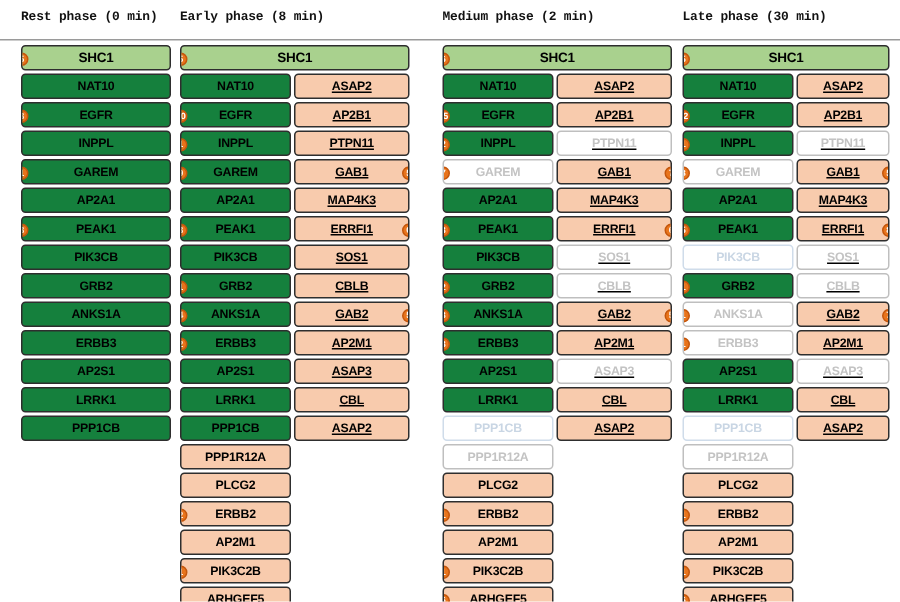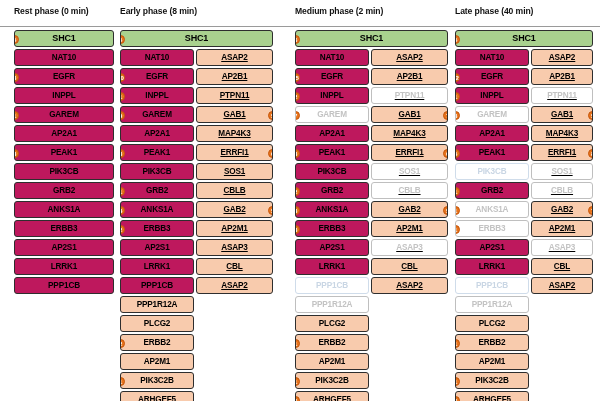--- a/index.html
+++ b/index.html
@@ -12,20 +12,21 @@
   }
   #figure{position:relative;width:600px;height:401px;}
 
   .col-header{
     position:absolute;
     font-size:8.6px;
     font-weight:bold;
     color:#111;
     white-space:nowrap;
     letter-spacing:-0.1px;
+    font-family:Liberation Mono, monospace;
   }
   .divider{
     position:absolute;
     left:0;top:26px;width:600px;height:0;
     border-top:1.4px solid #9a9a9a;
   }
 
   .column{position:absolute;top:30px;}
 
   .row{
@@ -43,21 +44,21 @@
     line-height:15px;
     text-align:center;
     font-size:8.2px;
     font-weight:bold;
     border-radius:3px;
     border:1px solid #2e2e2e;
     letter-spacing:-0.15px;
     white-space:nowrap;
     overflow:hidden;
   }
-  .node.blue{background:#be185d;border-color:#2e2e2e;color:#000;}
+  .node.blue{background:#15803d;border-color:#2e2e2e;color:#000;}
   .node.orange{background:#f8cbad;border-color:#2e2e2e;color:#000;}
   .node.green{background:#a9d18e;border-color:#2e2e2e;color:#000;}
   .node.inactive{background:#ffffff;border-color:#bfbfbf;color:#c3c3c3;}
   .node.inactive-blue{background:#ffffff;border-color:#cfdcea;color:#c9d6e4;}
 
   .node.head{
     font-size:9px;
     height:17px;
     line-height:15px;
   }
@@ -347,21 +348,21 @@
             </div>
             <div class="row">
               <div class="node orange" style="width: 100%;">CBL</div>
             </div>
             <div class="row">
               <div class="node orange" style="width: 100%;">ASAP2</div>
             </div>
           </div>
         </div>
       </div>
-      <div class="col-header" style="left: 455px; top: 6px;">Late phase  (40 min)</div>
+      <div class="col-header" style="left: 455px; top: 6px;">Late phase  (30 min)</div>
       <div class="column" style="left: 455px;">
         <div class="row">
           <div class="node head green" style="width: 138px;">SHC1<div class="badge left">5</div></div>
         </div>
         <div style="display: flex; align-items: flex-start;">
           <div class="lane left-lane" style="width: 74px;">
             <div class="row">
               <div class="node blue" style="width: 100%;">NAT10</div>
             </div>
             <div class="row">

